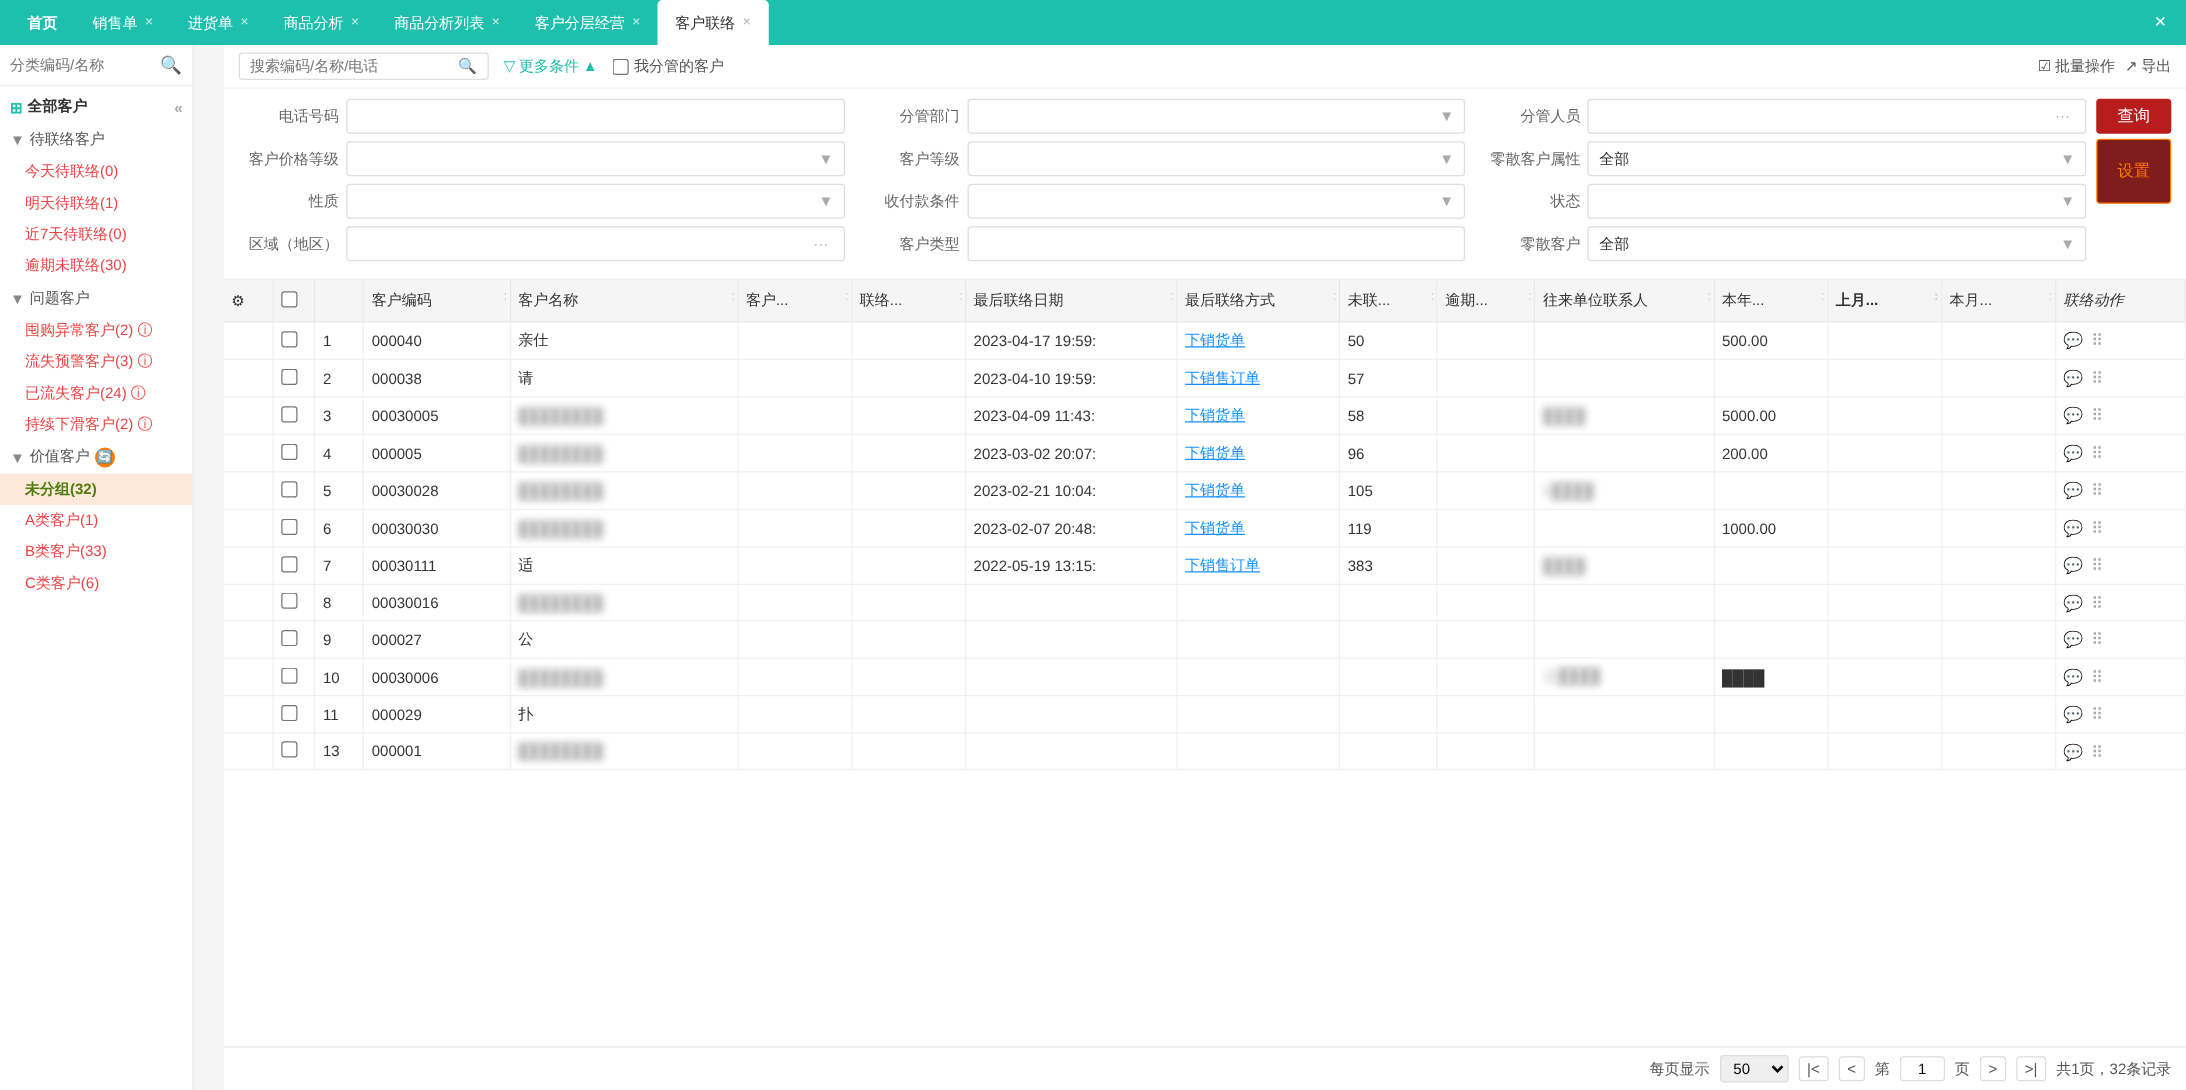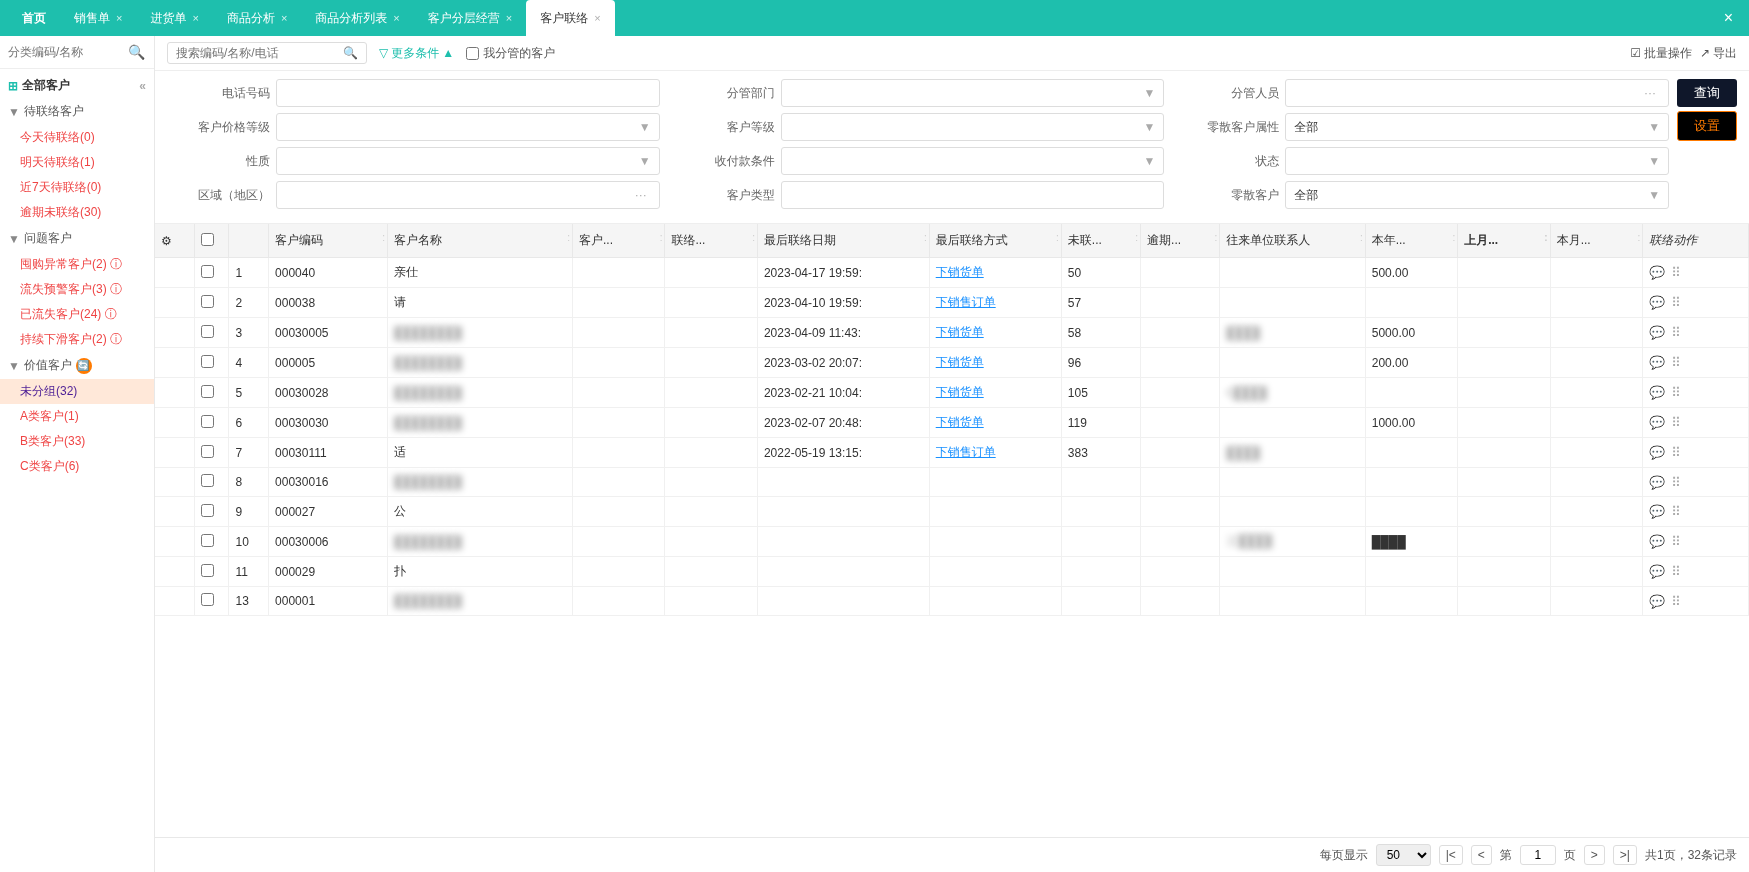--- a/index.html
+++ b/index.html
@@ -21,21 +21,21 @@
     .nav-item.active {
       background: white; color: #333; border-radius: 4px 4px 0 0;
     }
     .nav-item.active .close-x { color: #999; }
     .nav-close-btn {
       margin-left: auto; color: white; font-size: 16px; cursor: pointer; padding: 0 8px;
     }
 
     
     .main-layout {
-      display: flex; height: calc(872px - 36px);
+      display: flex; height: calc(872px - 36px); gap: 24px;
     }
 
     
     .sidebar {
       width: 155px; background: white; border-right: 1px solid #e8e8e8;
       display: flex; flex-direction: column; overflow-y: auto; flex-shrink: 0;
     }
     .sidebar-search {
       display: flex; align-items: center; padding: 8px; border-bottom: 1px solid #eee;
     }
@@ -53,21 +53,21 @@
 
     .sidebar-group-header {
       display: flex; align-items: center; padding: 5px 8px; color: #555; cursor: pointer;
       font-size: 12px;
     }
     .sidebar-group-header .arrow { margin-right: 4px; color: #888; }
     .sidebar-item {
       padding: 4px 8px 4px 20px; color: #ef4444; cursor: pointer; font-size: 12px;
       white-space: nowrap; overflow: hidden; text-overflow: ellipsis;
     }
-    .sidebar-item.active { background: #ffe8d9; color: #4c1d95; font-weight: normal; }
+    .sidebar-item.active { background: #ffe8d9; color: #4d7c0f; font-weight: bold; }
 
     
     .content {
       flex: 1; display: flex; flex-direction: column; overflow: hidden;
     }
 
     
     .filter-bar {
       background: white; padding: 6px 12px; border-bottom: 1px solid #eee;
       display: flex; align-items: center; gap: 12px;
@@ -91,46 +91,46 @@
     }
 
     
     .advanced-filter {
       background: white; border-bottom: 1px solid #eee; padding: 8px 12px;
     }
     .filter-row {
       display: flex; align-items: center; margin-bottom: 6px; gap: 12px;
     }
     .filter-field {
-      display: flex; align-items: center; gap: 6px; flex: 1; margin-left: 23px;
+      display: flex; align-items: center; gap: 6px; flex: 1;
     }
     .filter-label { color: #666; white-space: nowrap; width: 80px; text-align: right; }
     .filter-input {
       flex: 1; border: 1px solid #ddd; border-radius: 3px; padding: 4px 8px;
       font-size: 12px; color: #333; height: 28px;
     }
     .filter-select {
       flex: 1; border: 1px solid #ddd; border-radius: 3px; padding: 4px 8px;
       font-size: 12px; color: #333; height: 28px; display: flex; align-items: center;
       justify-content: space-between; cursor: pointer; background: white;
     }
     .filter-select .down-arrow { color: #aaa; }
     .filter-dots { color: #aaa; cursor: pointer; padding: 0 4px; }
 
     
     .action-buttons {
       display: flex; flex-direction: column; gap: 4px; margin-left: 8px;
     }
     .query-btn {
-      background: #0f172a; color: white; border: none; border-radius: 3px;
+      background: #b91c1c; color: white; border: none; border-radius: 3px;
       padding: 5px 16px; cursor: pointer; font-size: 13px; white-space: nowrap;
     }
     .reset-btn {
-      background: #000000; color: #ff7a00; border: 1px solid #ff7a00; border-radius: 3px;
-      padding: 5px 16px; cursor: pointer; font-size: 13px; white-space: nowrap;
+      background: #7f1d1d; color: #ff7a00; border: 1px solid #ff7a00; border-radius: 3px;
+      padding: 16px 16px; cursor: pointer; font-size: 13px; white-space: nowrap;
     }
 
     
     .table-area {
       flex: 1; overflow: auto; background: white;
     }
     table {
       width: 100%; border-collapse: collapse; font-size: 12px;
     }
     thead tr { background: #f5f5f5; }

